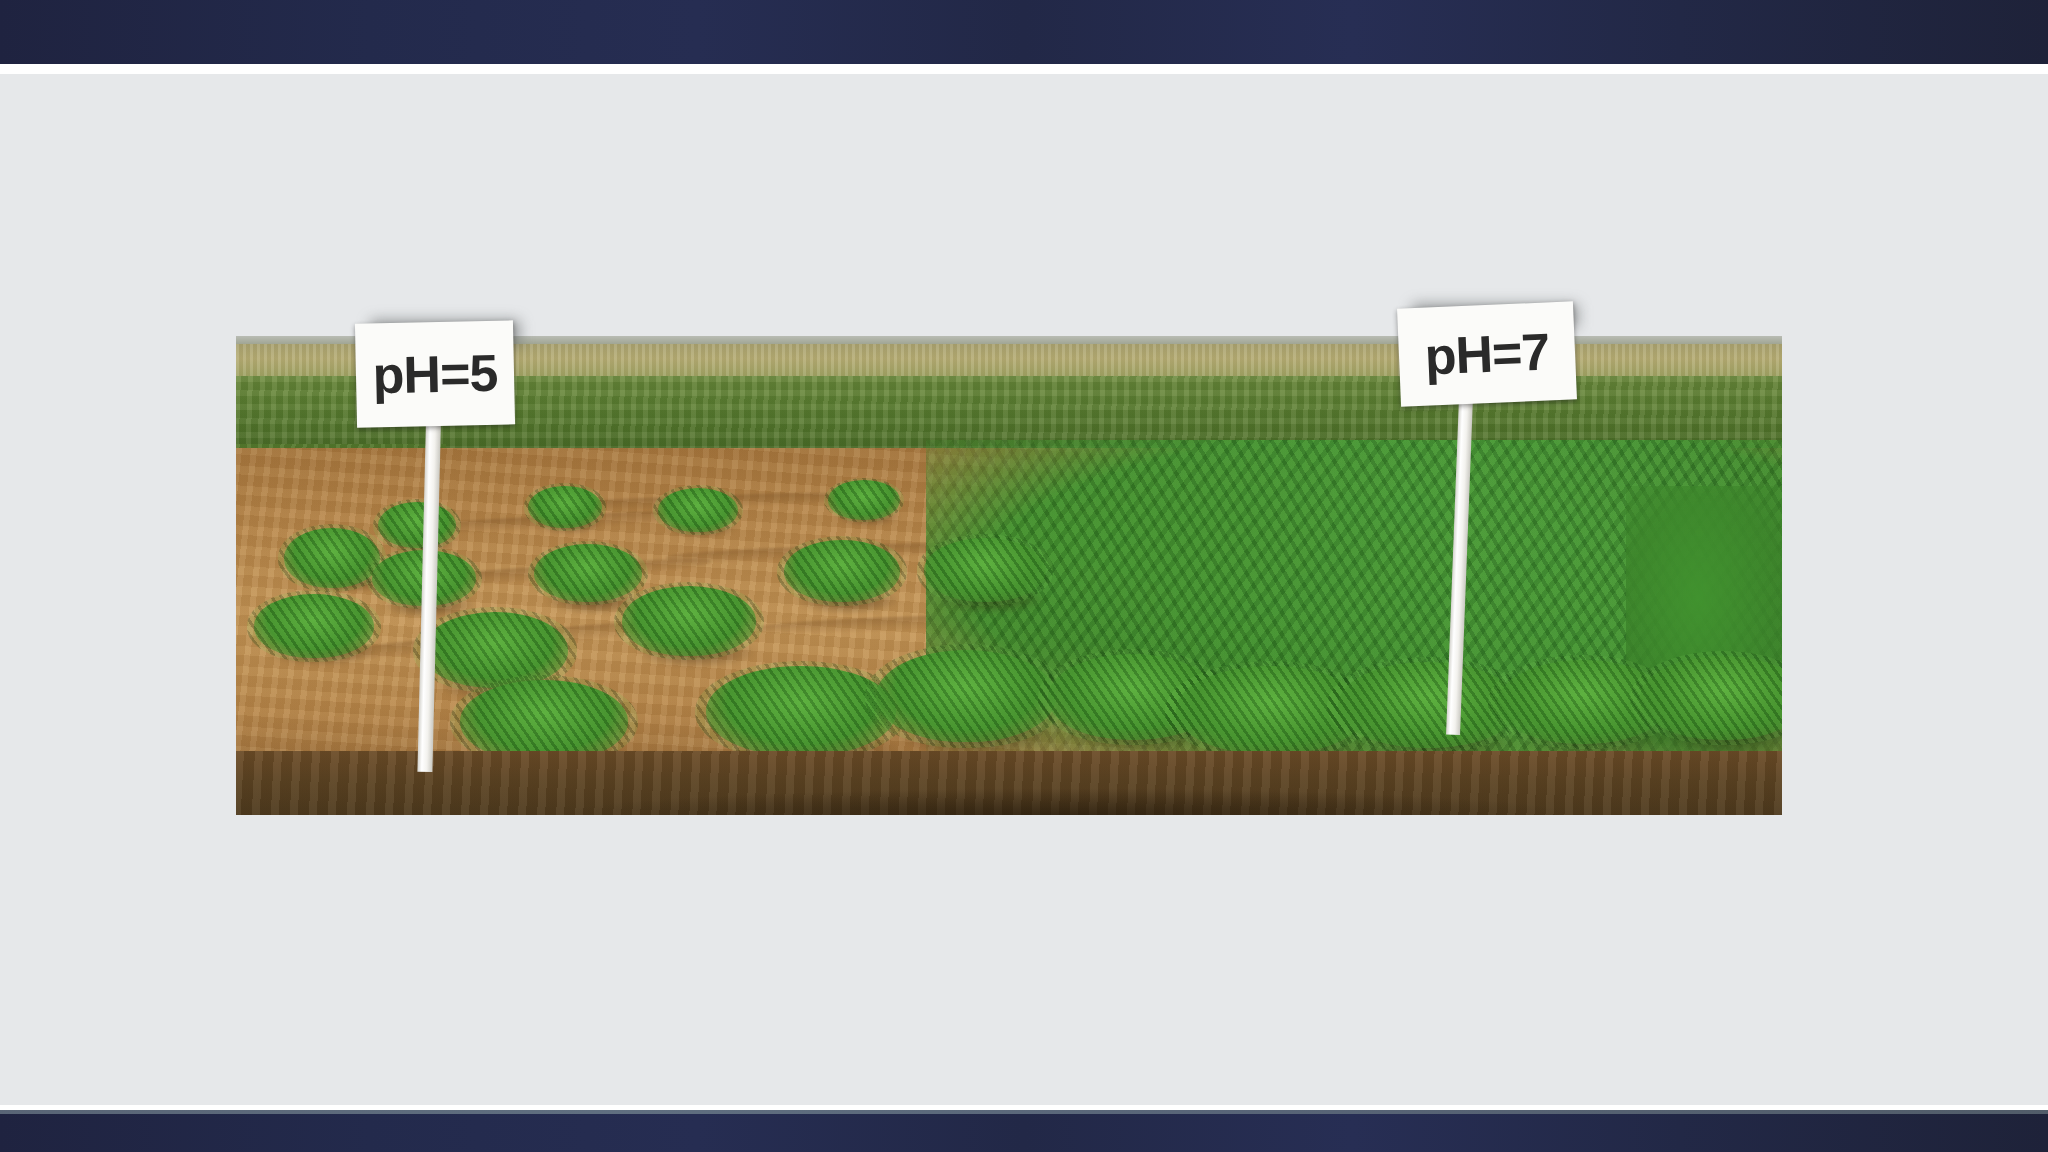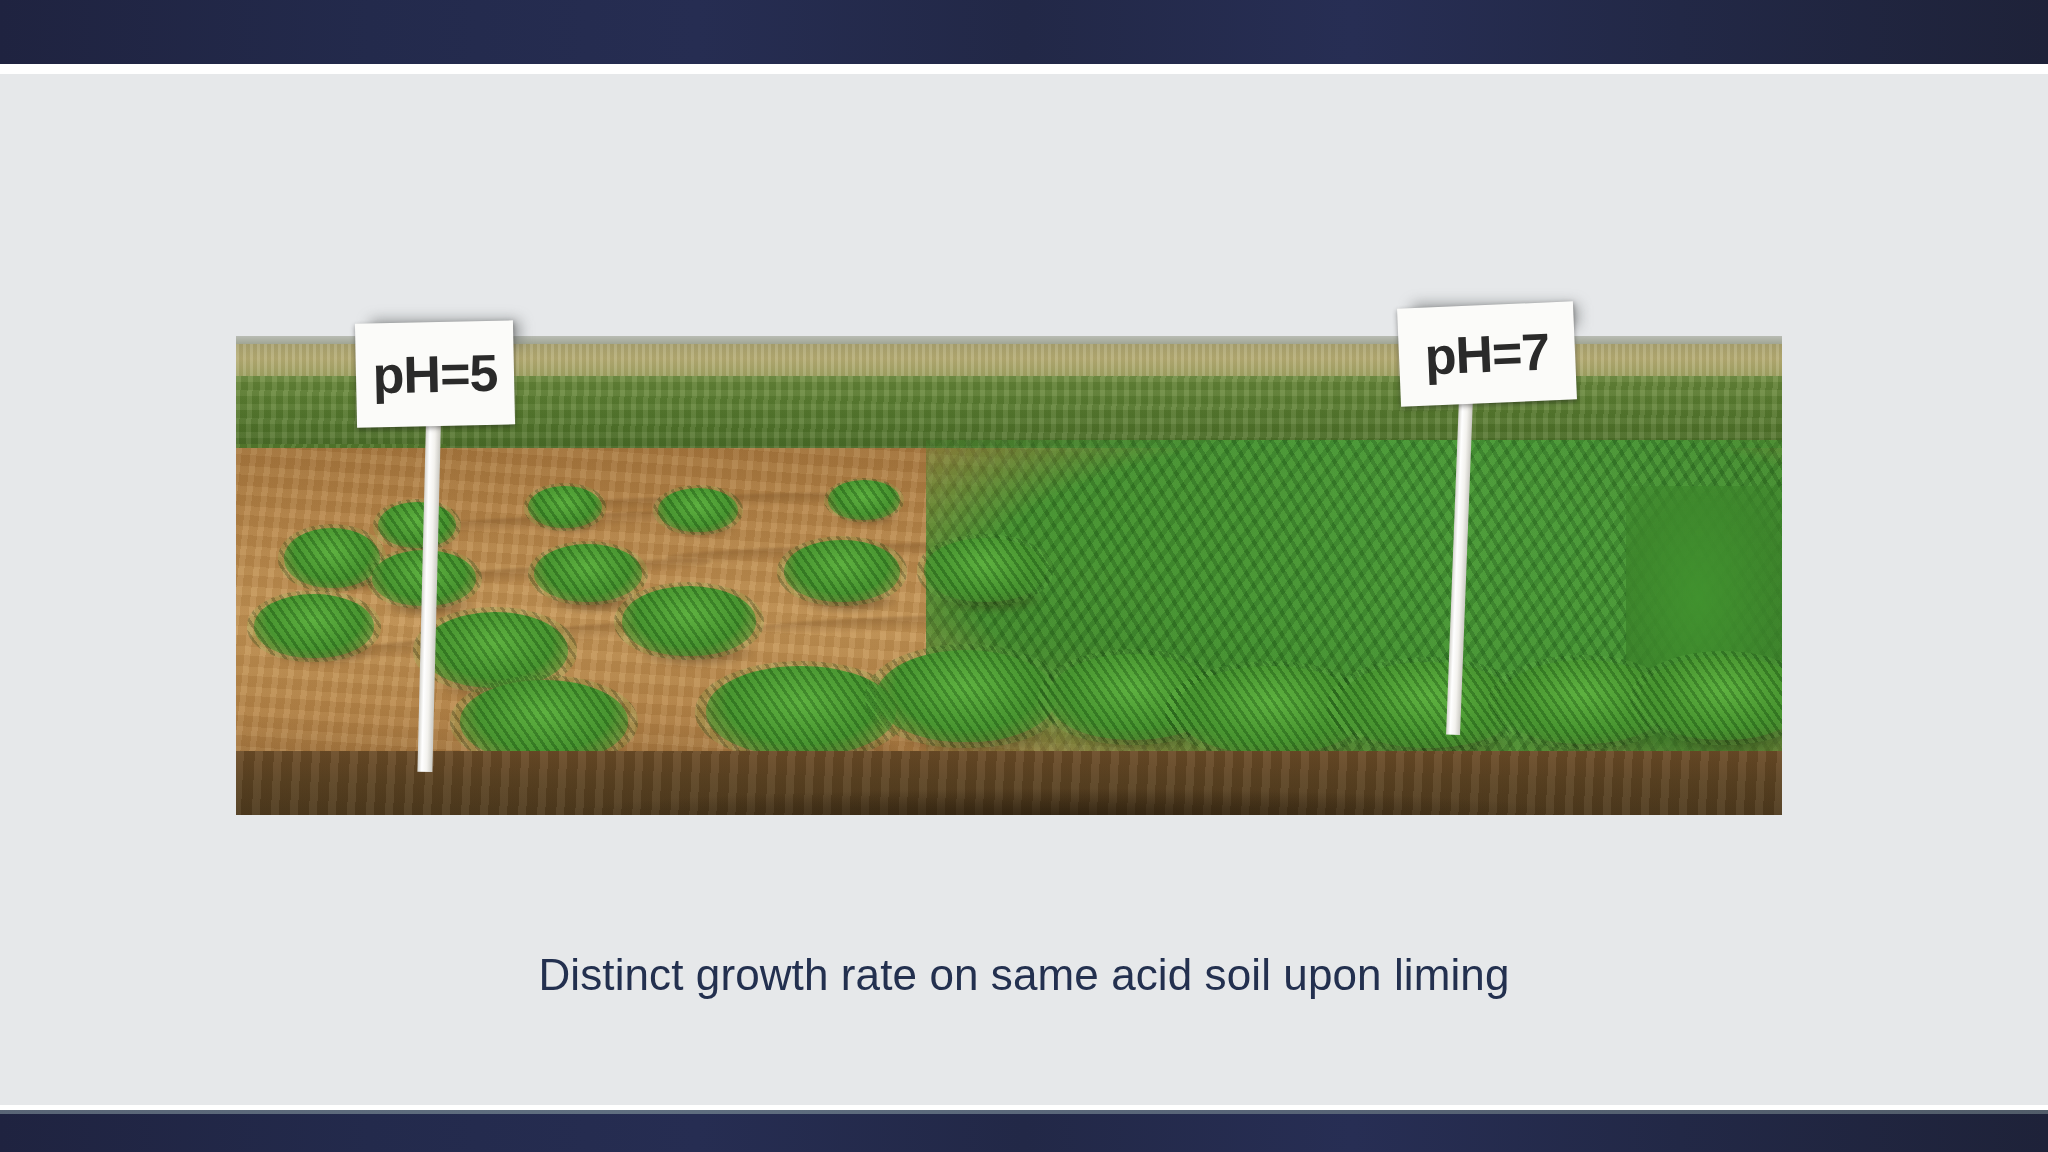--- a/index.html
+++ b/index.html
@@ -389,20 +389,19 @@
     <div class="sign" id="sign-left">
       <div class="sign-post"></div>
       <div class="sign-board">pH=5</div>
     </div>
 
     <div class="sign" id="sign-right">
       <div class="sign-post"></div>
       <div class="sign-board">pH=7</div>
     </div>
 
-    <div class="caption">Distinct growth rate on same acid soil upon liming</div>
 
   </div>
 
   <div class="band-bottom-hairline"></div>
   <div class="band band-bottom"></div>
 
 </div>
 
 </body></html>

